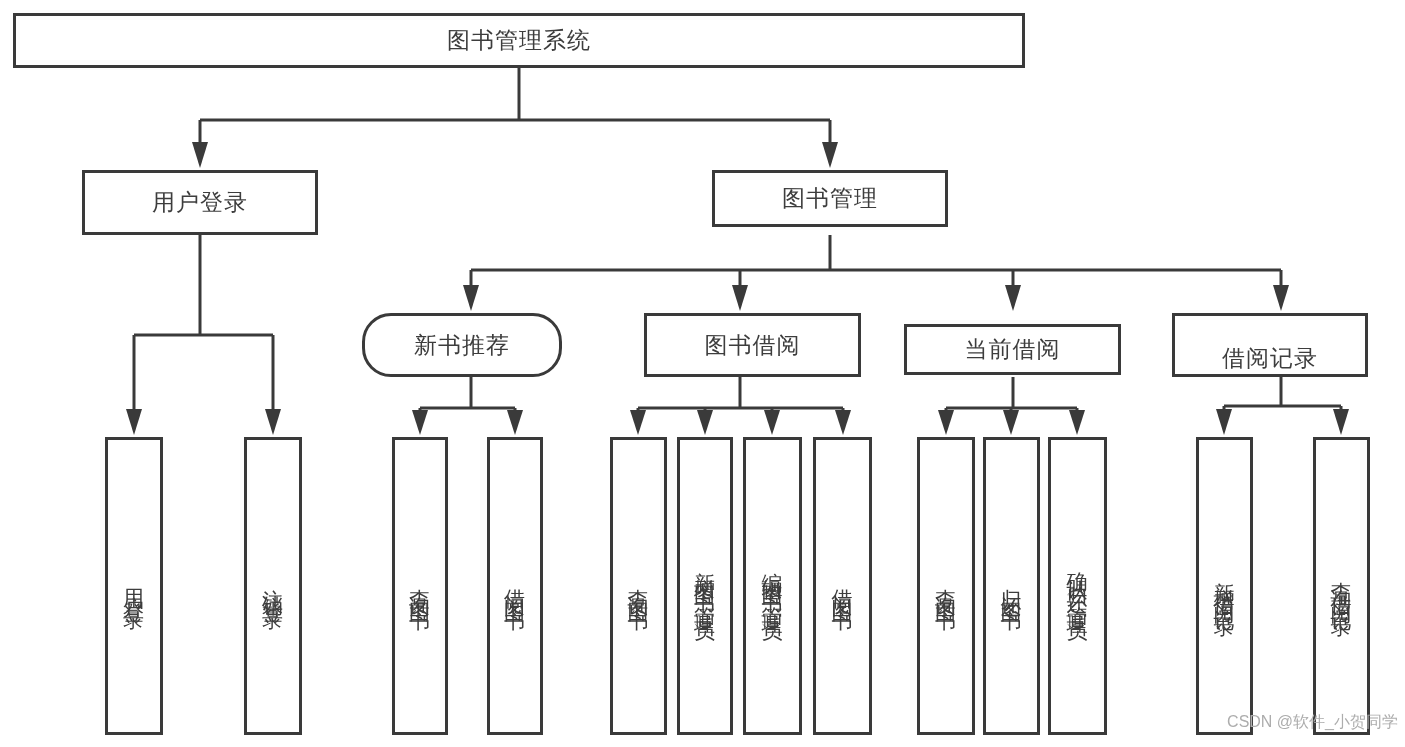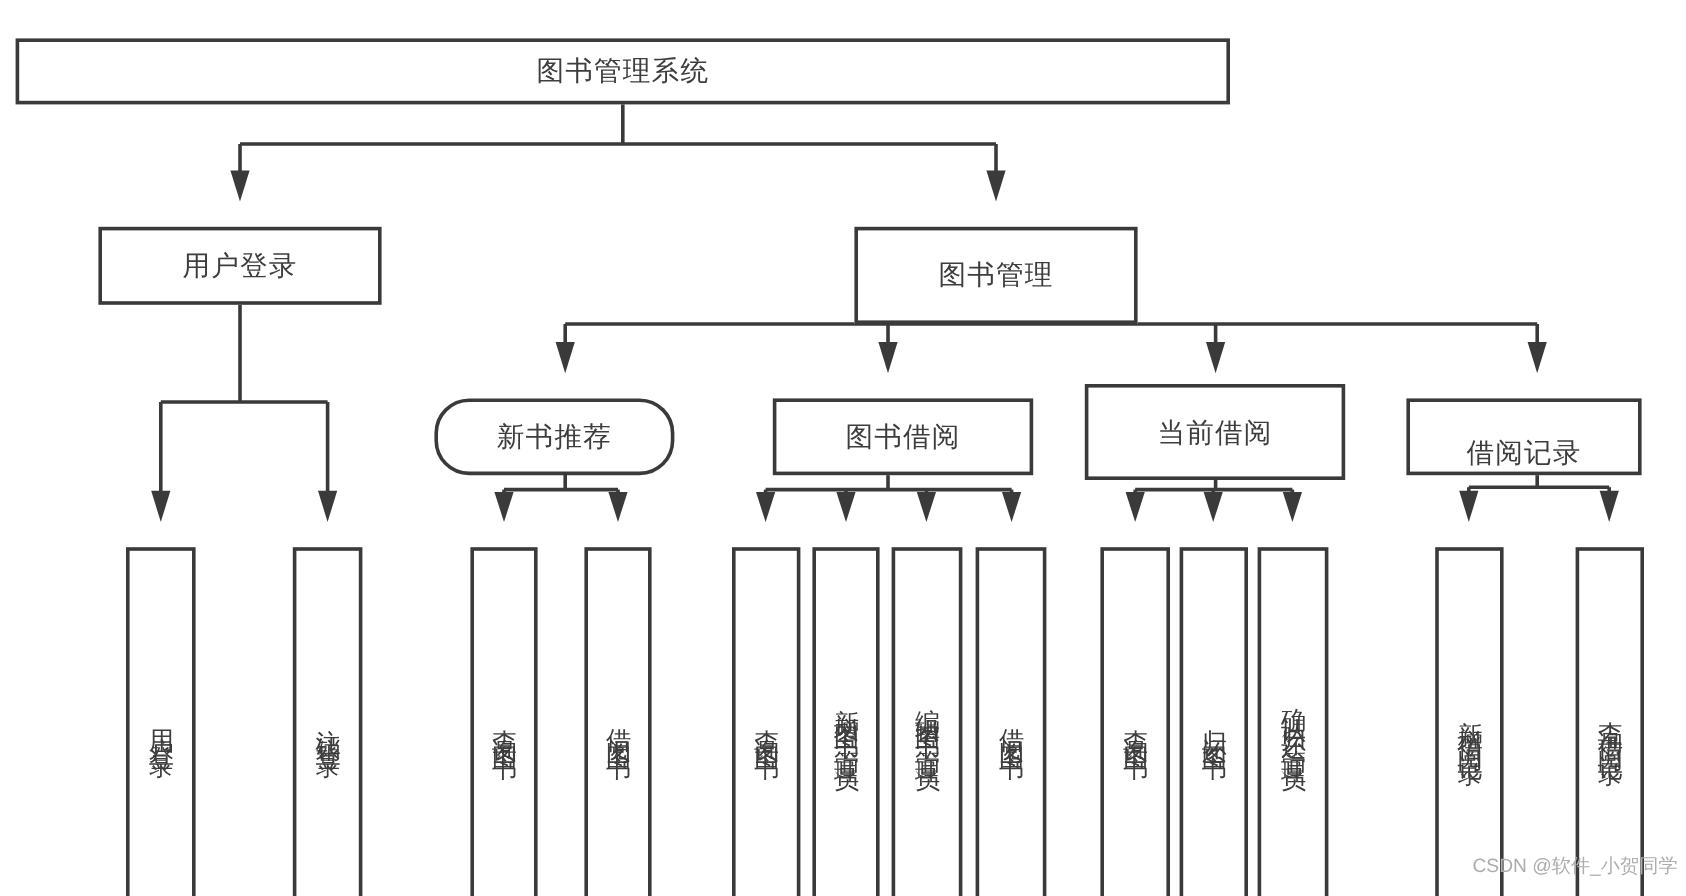--- a/index.html
+++ b/index.html
@@ -20,37 +20,36 @@
     position:absolute;left:0;top:0;width:1405px;height:747px;
     pointer-events:none;
   }
   .box{
     position:absolute;
     box-sizing:border-box;
     border:3px solid var(--line);
     background:#fff;
     display:flex;align-items:center;justify-content:center;
     color:var(--text);
-    margin-top:19px;
   }
   .h-box{font-size:23px;letter-spacing:1px;}
   .v-box{
     font-size:21px;
     letter-spacing:7px;
     writing-mode:vertical-rl;
     text-orientation:mixed;
     text-align:center;
     line-height:1;
   }
   .root-box{left:13px;top:13px;width:1012px;height:55px;}
   .n-user-login{left:82px;top:170px;width:236px;height:65px;}
-  .n-book-mgmt{left:712px;top:170px;width:236px;height:81px;}
+  .n-book-mgmt{left:712px;top:170px;width:236px;height:57px;}
   .n-new-book{left:362px;top:313px;width:200px;height:64px;border-radius:29px;}
   .n-borrowing{left:644px;top:313px;width:217px;height:64px;}
-  .n-current{left:904px;top:301px;width:217px;height:80px;}
+  .n-current{left:904px;top:324px;width:217px;height:51px;}
   .n-records{left:1172px;top:313px;width:196px;height:64px;align-items:flex-end;}
   .leaf{top:437px;height:298px;}
   .l-u1{left:105px;width:58px;}
   .l-u2{left:244px;width:58px;}
   .l-n1{left:392px;width:56px;}
   .l-n2{left:487px;width:56px;}
   .l-b1{left:610px;width:57px;}
   .l-b2{left:677px;width:56px;}
   .l-b3{left:743px;width:59px;}
   .l-b4{left:813px;width:59px;}

